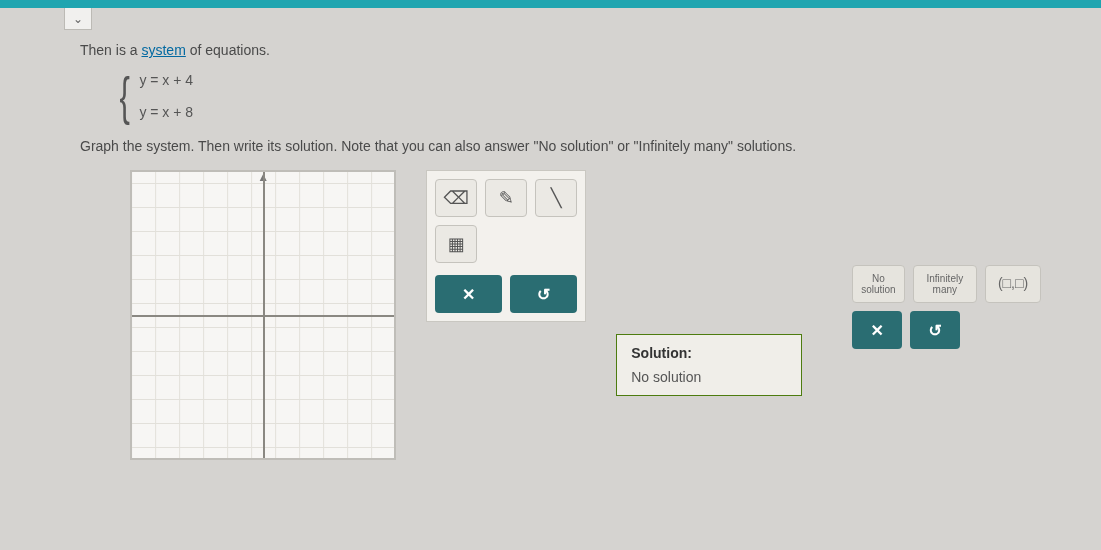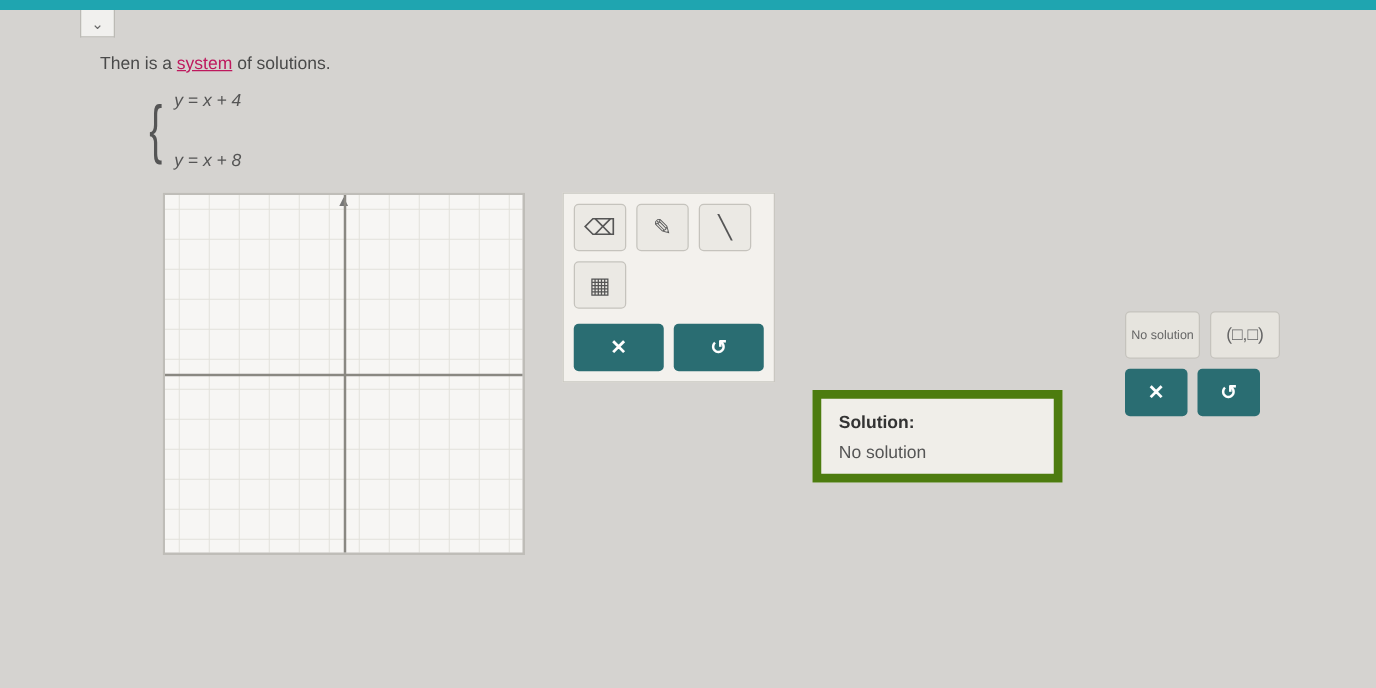--- a/index.html
+++ b/index.html
@@ -29,34 +29,34 @@
     display: flex;
     align-items: center;
     justify-content: center;
     font-size: 12px;
     color: #666;
   }
   .content {
     padding: 34px 60px 12px 80px;
   }
   .prompt-intro { margin-bottom: 14px; }
-  .prompt-intro .link { text-decoration: underline; color: #be185d; }
+  .prompt-intro .link { text-decoration: underline; color: #0369a1; }
   .eq-block {
     display: flex;
     align-items: center;
     margin: 6px 0 18px 36px;
     gap: 6px;
   }
   .brace {
     font-size: 52px;
     line-height: 0.9;
     color: #555;
     transform: scaleX(0.6);
   }
-  .eqs { display: flex; flex-direction: column; gap: 32px; font-style: italic; color: #555; font-size: 14px; }
+  .eqs { display: flex; flex-direction: column; gap: 16px; color: #555; font-size: 14px; }
   .instr { margin-bottom: 16px; }
   .work-row { display: flex; align-items: flex-start; gap: 30px; }
   
   .graph {
     width: 290px;
     height: 290px;
     background: #f7f6f4;
     border: 2px solid #bfbdb8;
     position: relative;
     background-image:
@@ -105,21 +105,21 @@
     border-radius: 4px;
     color: #fff;
     font-size: 16px;
     font-weight: bold;
     display: flex; align-items: center; justify-content: center;
     cursor: pointer;
   }
 
   
   .solution-panel {
-    border: 7px solid #4d7c0f;
+    border: 1px solid #4d7c0f;
     background: #f0eee9;
     padding: 10px 14px;
     width: 200px;
     align-self: center;
     margin-top: 100px;
   }
   .solution-panel .title { font-weight: bold; margin-bottom: 8px; color: #333; }
   .solution-panel .value { color: #555; }
 
   
@@ -148,31 +148,32 @@
 </head>
 <body>
 
 <div class="top-strip"></div>
 <div class="chev-box">
     <span>⌄</span>
   </div>
 
 <div class="content">
   <p class="prompt-intro">
-    <span>Then is a </span><span class="link">system</span><span> of solutions.</span>
+    <span>Then is a </span><span class="link">system</span><span> of equations.</span>
   </p>
 
   <div class="eq-block">
     <span class="brace">{</span>
     <div class="eqs">
       <span>y = x + 4</span>
       <span>y = x + 8</span>
     </div>
   </div>
 
+  <p class="instr">Graph the system. Then write its solution. Note that you can also answer "No solution" or "Infinitely many" solutions.</p>
 
   <div class="work-row">
     <div class="graph">
       <span class="arrow-up">▲</span>
     </div>
 
     <div class="palette">
       <div class="palette-row">
         <div class="tool-btn">
             <span>⌫</span>
@@ -200,20 +201,21 @@
     </div>
 
     <div class="solution-panel">
       <div class="title">Solution:</div>
       <div class="value">No solution</div>
     </div>
 
     <div class="answer-ctrls">
       <div class="answer-row">
         <div class="chip">No solution</div>
+        <div class="chip">Infinitely many</div>
         <div class="chip point">(□,□)</div>
       </div>
       <div class="answer-row answer-actions">
         <button class="action-btn">
             <span>✕</span>
           </button>
         <button class="action-btn">
             <span>↺</span>
           </button>
       </div>

